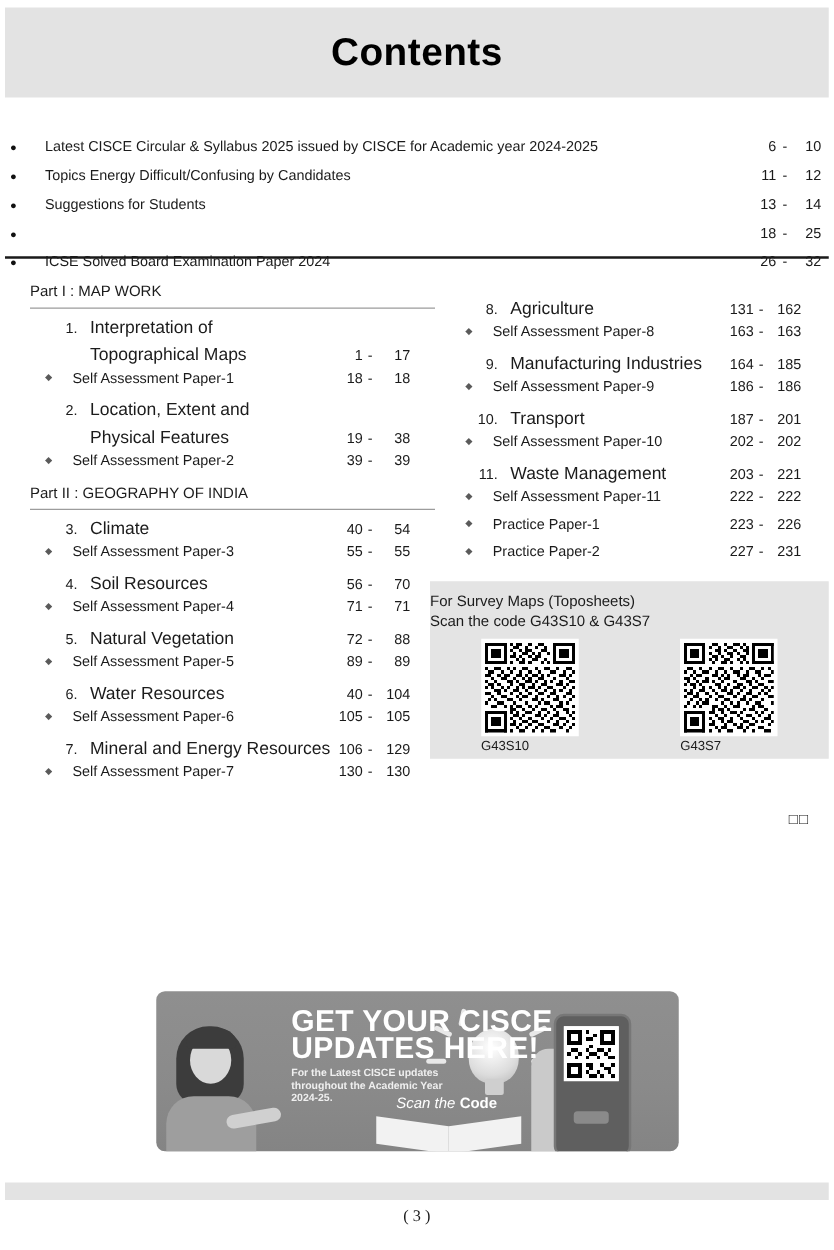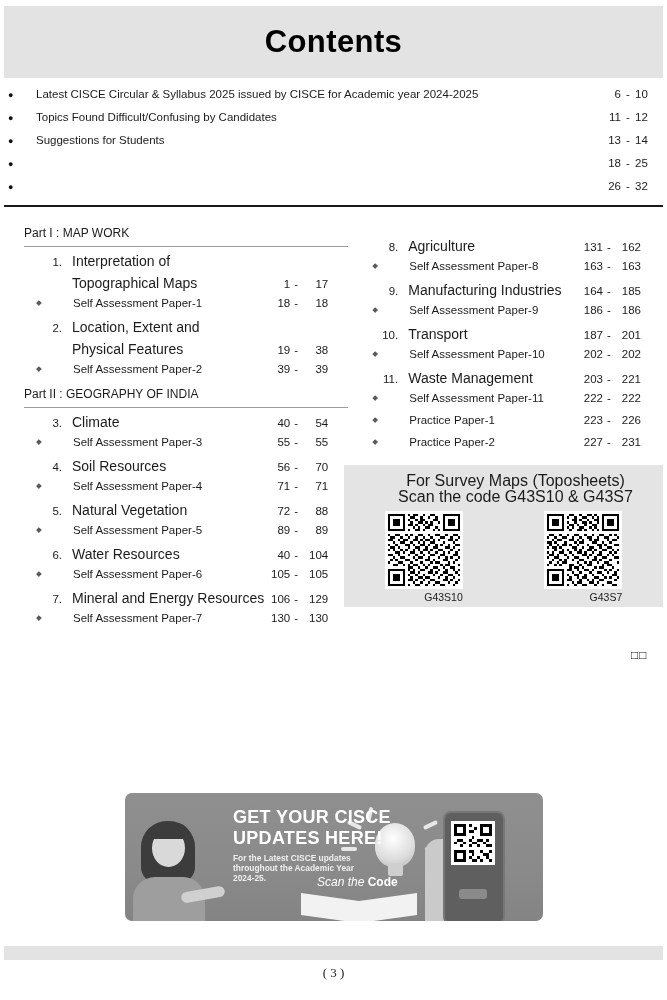--- a/index.html
+++ b/index.html
@@ -60,21 +60,21 @@
   .fpages {
     margin-left: auto;
     padding-right: 10px;
     font-size: 11.5px;
     color: #1b1b1b;
     display: flex;
     align-items: baseline;
   }
   .fpages .pfrom { display:inline-block; width: 22px; text-align: right; }
   .fpages .pdash { display:inline-block; width: 14px; text-align: center; }
-  .fpages .pto   { display:inline-block; width: 22px; text-align: left; }
+  .fpages .pto   { display:inline-block; width: 22px; text-align: right; margin-top: 24px; }
 
   
   .rule-thick {
     position: absolute;
     left: 4px;
     width: 659px;
     height: 2px;
     background: #1a1a1a;
   }
 
@@ -125,21 +125,21 @@
     color: #5a5a5a;
     line-height: 1;
     position: relative;
     top: -2px;
   }
   .title {
     font-size: 14px;
     color: #1b1b1b;
     white-space: nowrap;
   }
-  .title.sub { font-size: 11.5px; margin-left: 15px; }
+  .title.sub { font-size: 11.5px; }
   .pages {
     margin-left: auto;
     padding-right: 26px;
     font-size: 11.5px;
     color: #1b1b1b;
     display: flex;
     align-items: baseline;
     white-space: nowrap;
     justify-content: space-between;
   }
@@ -152,33 +152,31 @@
   .toc-row.cont .num { visibility: hidden; }
 
   
   .qr-panel {
     position: absolute;
     left: 344px; top: 465px;
     width: 319px; height: 142px;
     background: #e4e4e4;
   }
   .qr-cap {
-    text-align: center;
-    font-size: 16px;
+    font-size: 12px;
     color: #1b1b1b;
     padding-top: 8px;
     line-height: 16px;
-    padding-left: 24px;
   }
   .qr-wrap {
     display: flex;
     justify-content: space-around;
     margin-top: 6px;
   }
-  .qr-item { text-align: right; }
+  .qr-item { text-align: left; }
   .qr-box {
     width: 78px; height: 78px;
     background: #fff;
     padding: 3px;
     box-sizing: border-box;
   }
   .qr-label {
     font-size: 10.5px;
     color: #1b1b1b;
     margin-top: 2px;
@@ -199,21 +197,21 @@
     position: absolute;
     left: 125px; top: 793px;
     width: 418px; height: 128px;
     background: linear-gradient(180deg,#8f8f8f 0%, #8a8a8a 60%, #848484 100%);
     border-radius: 7px;
     overflow: hidden;
   }
   .banner-head {
     position: absolute;
     left: 108px; top: 14px;
-    font-size: 18px;
+    font-size: 24px;
     font-weight: bold;
     color: #ffffff;
     line-height: 21px;
     letter-spacing: 0.3px;
   }
   .banner-sub {
     position: absolute;
     left: 108px; top: 60px;
     font-size: 8.4px;
     font-weight: bold;
@@ -314,21 +312,21 @@
       <span class="fbullet">●</span>
       <span class="ftext">Latest CISCE Circular &amp; Syllabus 2025 issued by CISCE for Academic year 2024-2025</span>
       <span class="fpages">
         <span class="pfrom">6</span>
         <span class="pdash">-</span>
         <span class="pto">10</span>
       </span>
     </div>
     <div class="front-row">
       <span class="fbullet">●</span>
-      <span class="ftext">Topics Found Difficult/Confusing by Candidates</span>
+      <span class="ftext">Topics Energy Difficult/Confusing by Candidates</span>
       <span class="fpages">
         <span class="pfrom">11</span>
         <span class="pdash">-</span>
         <span class="pto">12</span>
       </span>
     </div>
     <div class="front-row">
       <span class="fbullet">●</span>
       <span class="ftext">Suggestions for Students</span>
       <span class="fpages">
@@ -340,20 +338,21 @@
     <div class="front-row">
       <span class="fbullet">●</span>
       <span class="fpages">
         <span class="pfrom">18</span>
         <span class="pdash">-</span>
         <span class="pto">25</span>
       </span>
     </div>
     <div class="front-row">
       <span class="fbullet">●</span>
+      <span class="ftext">ICSE Solved Board Examination Paper 2024</span>
       <span class="fpages">
         <span class="pfrom">26</span>
         <span class="pdash">-</span>
         <span class="pto">32</span>
       </span>
     </div>
   </div>
 
 <div class="rule-thick" style="top:205px;"></div>
 

